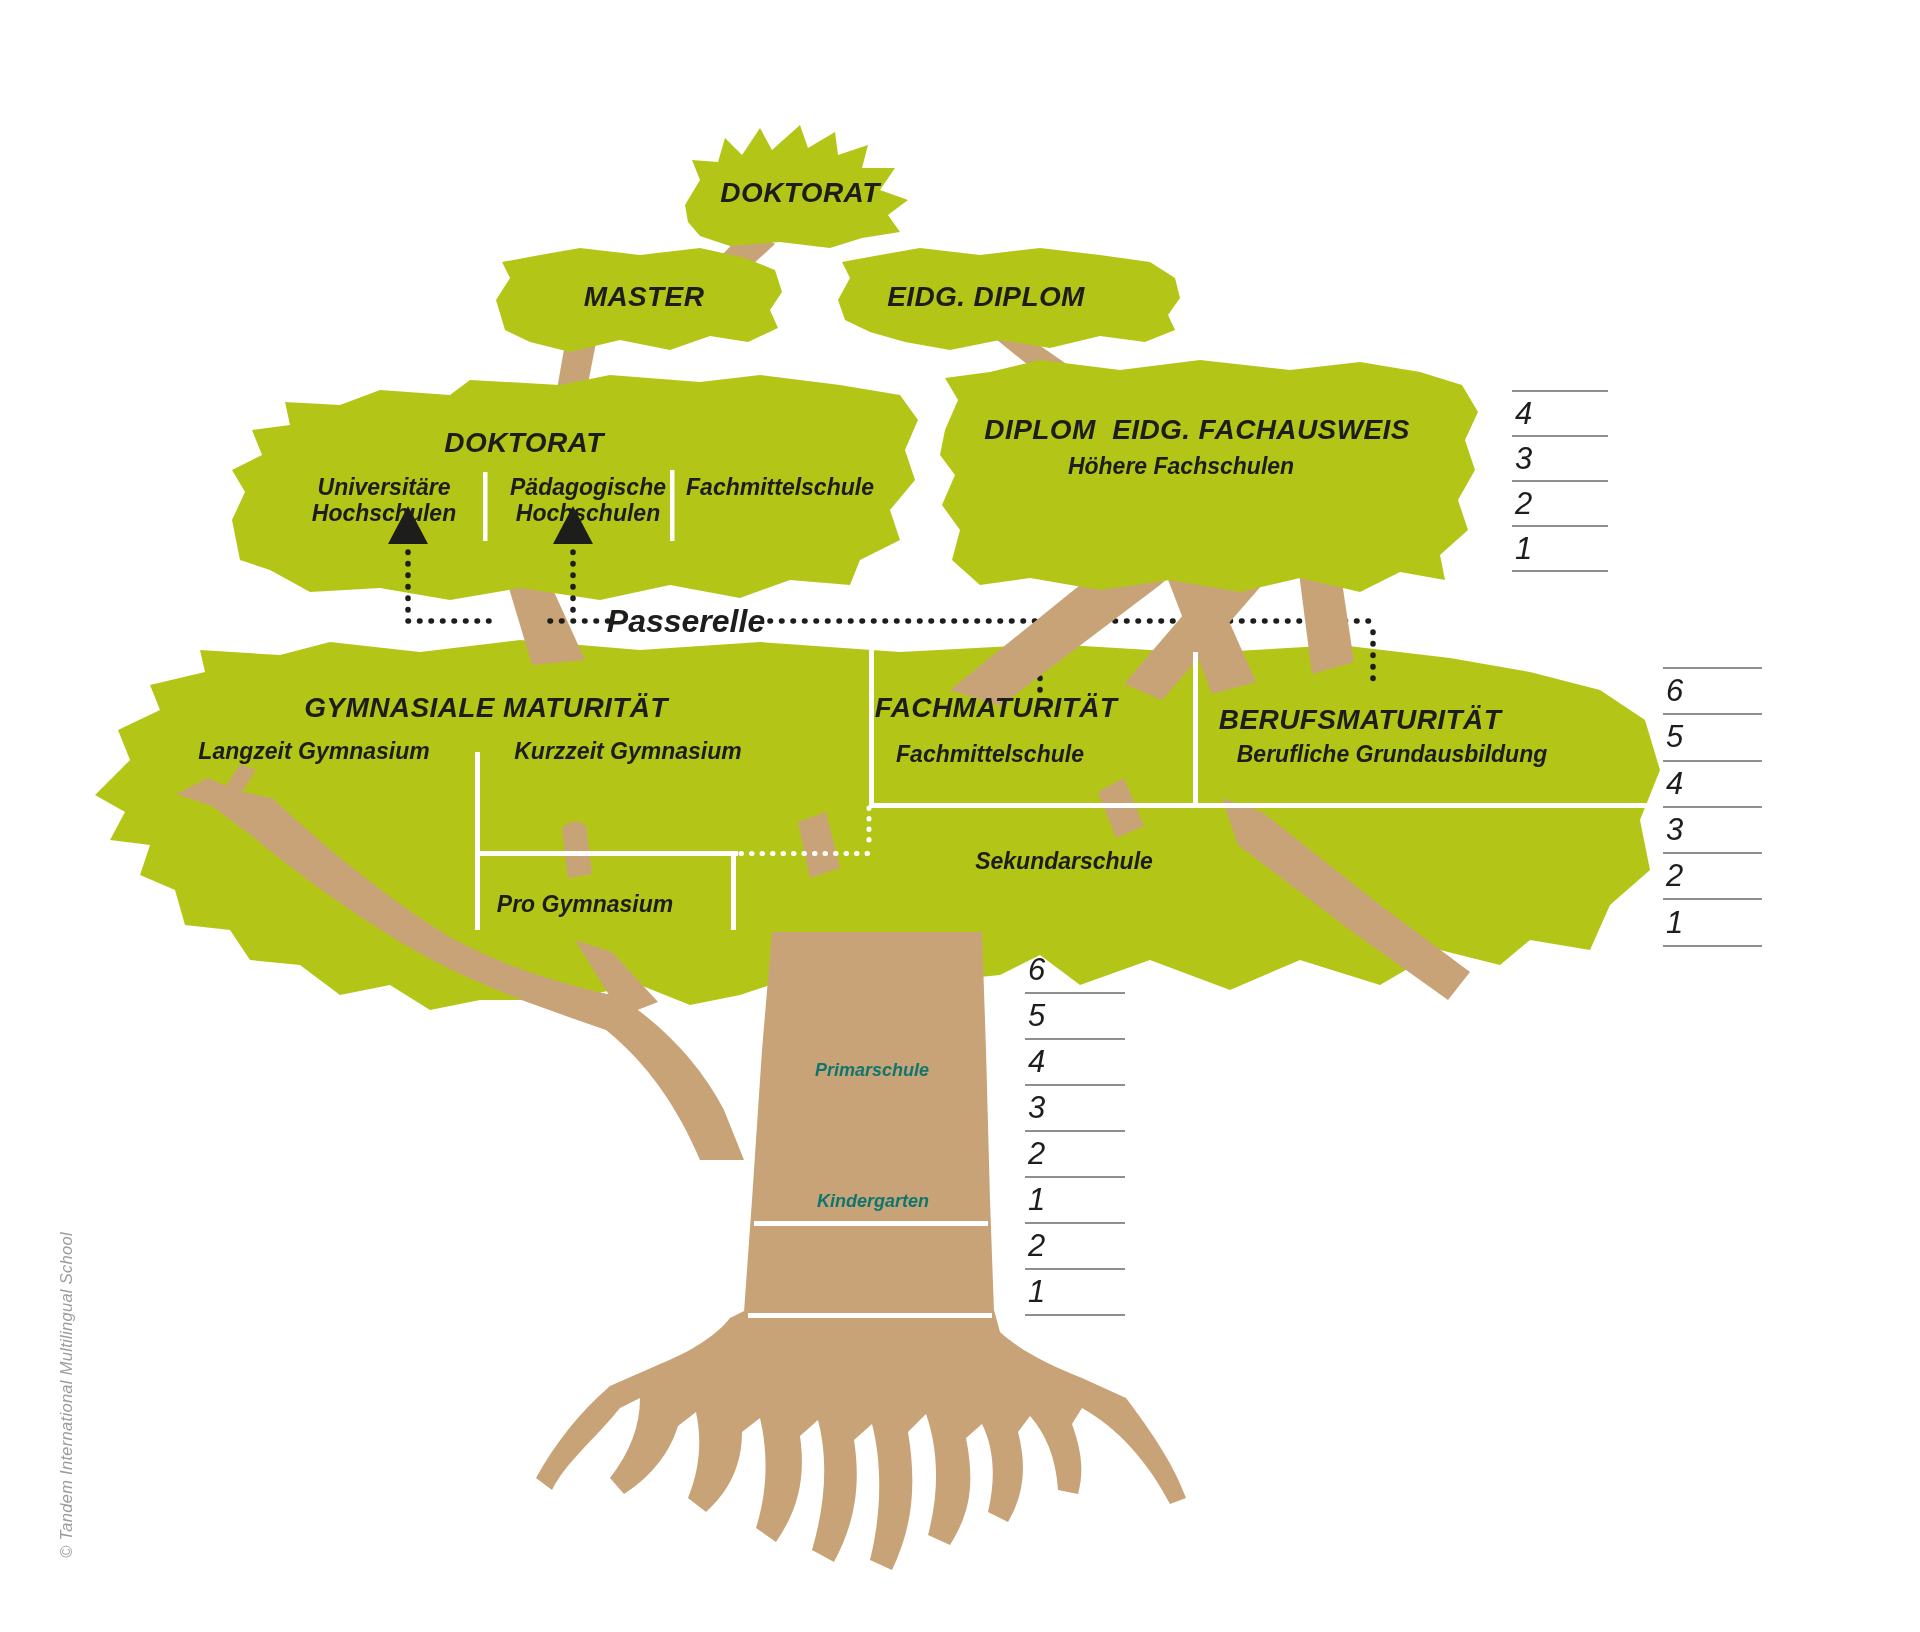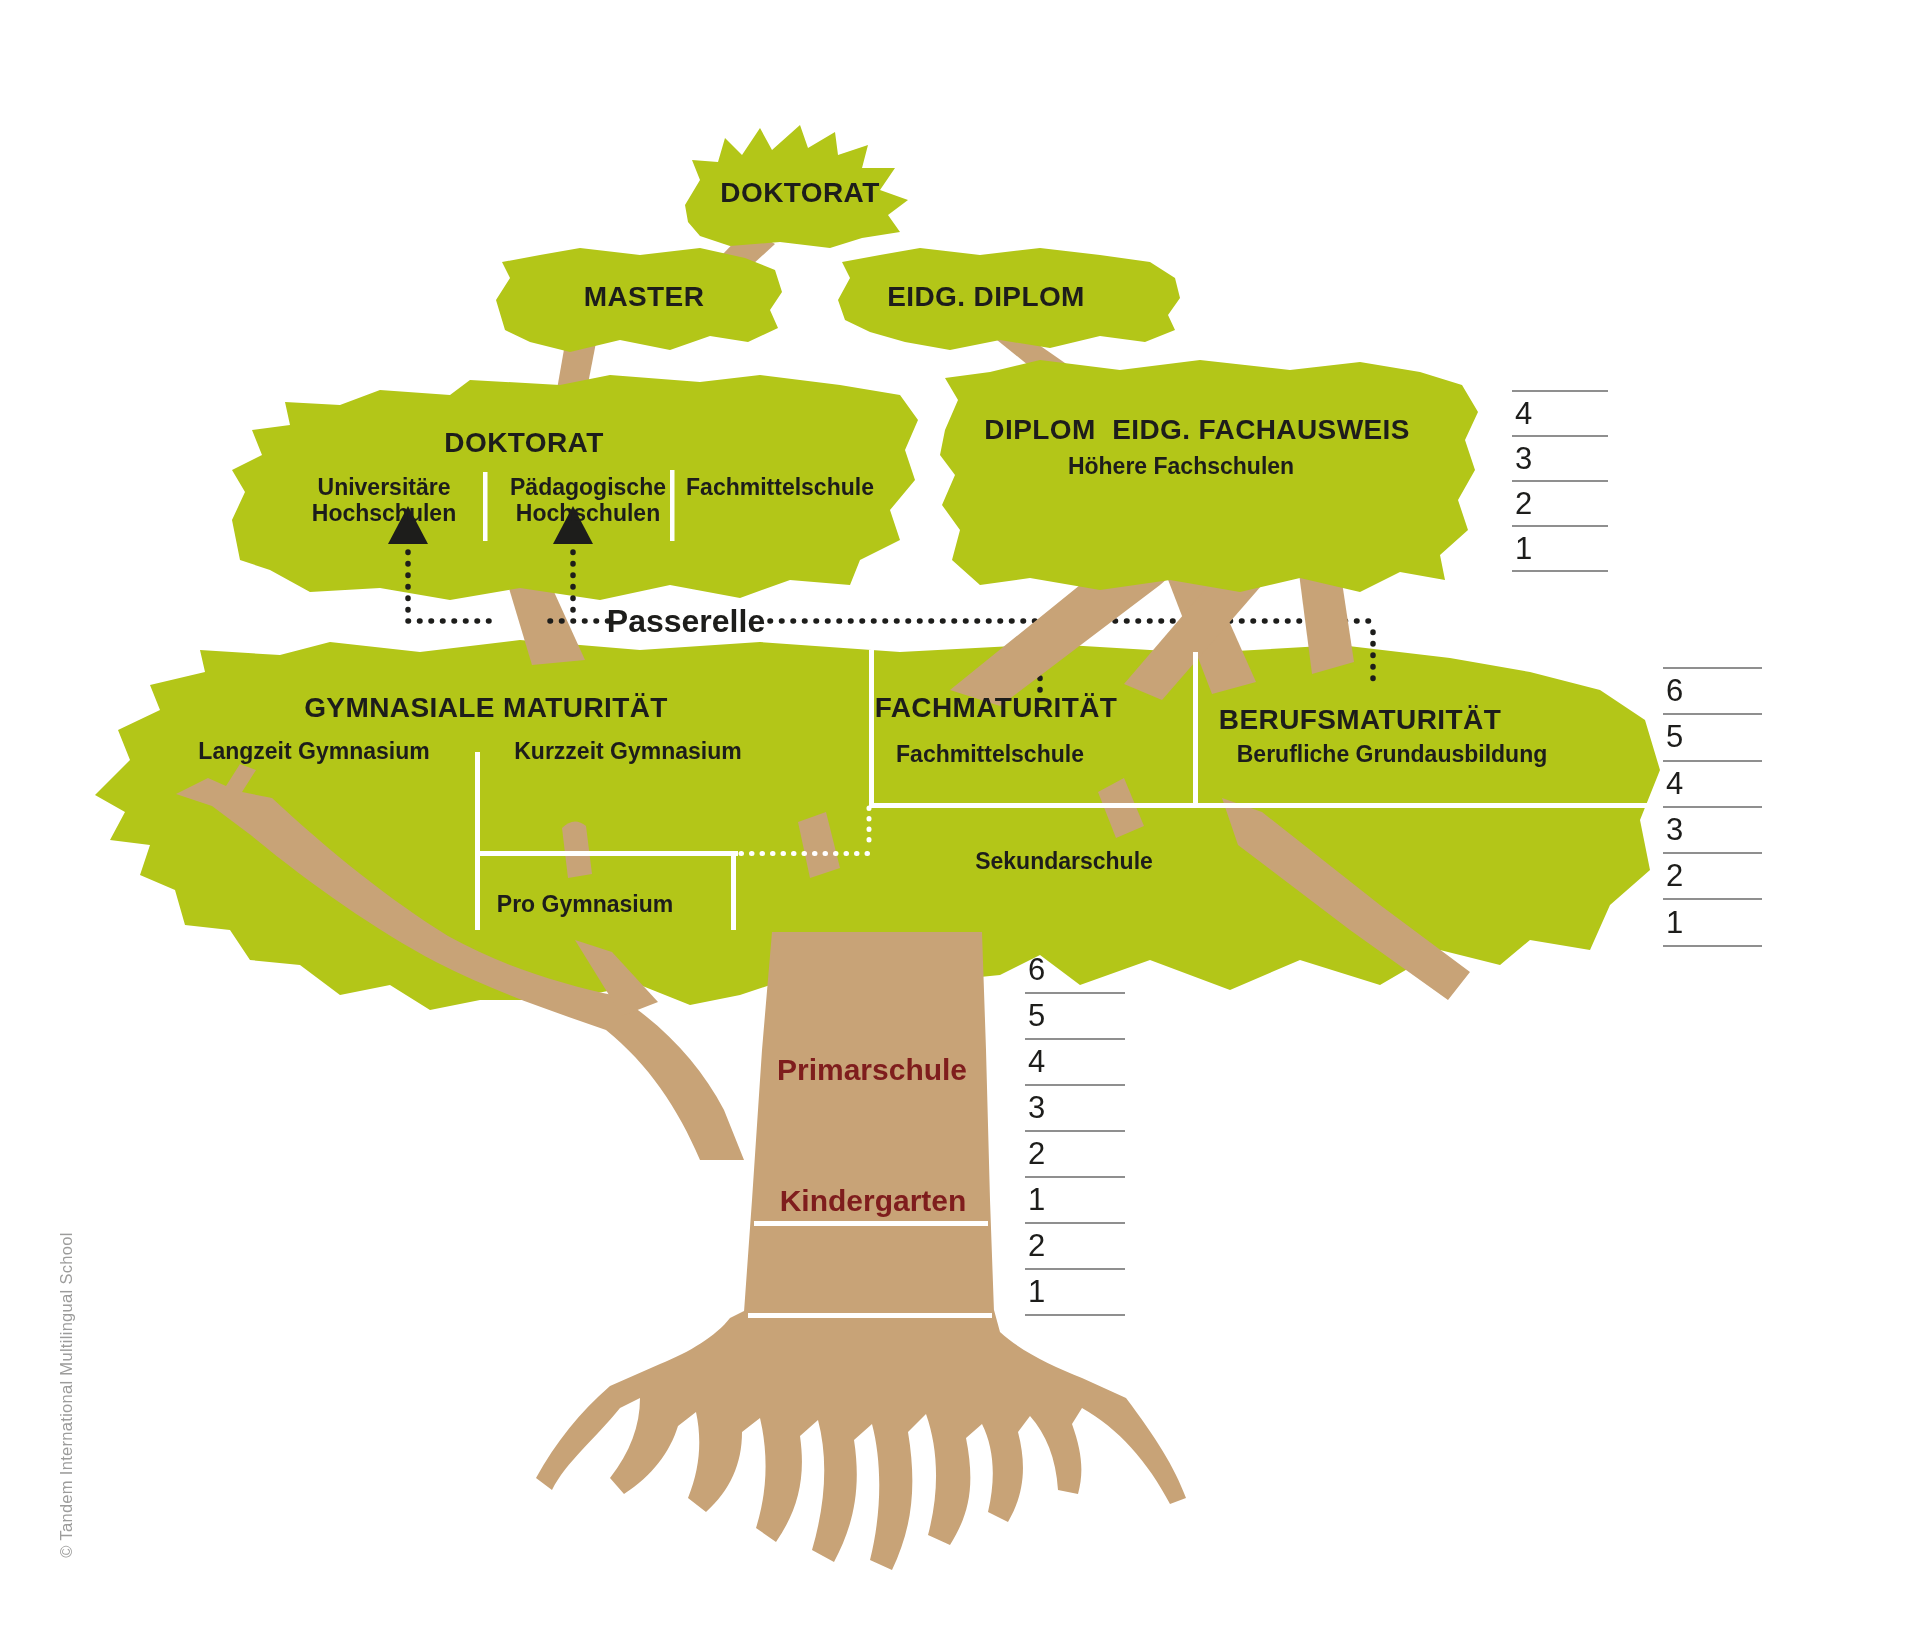--- a/index.html
+++ b/index.html
@@ -1,24 +1,24 @@
 <!DOCTYPE html>
 <html><head>
 <meta charset="utf-8">
 <style>
   html,body{margin:0;padding:0;background:#ffffff;}
   #stage{position:relative;width:1920px;height:1608px;background:#ffffff;overflow:hidden;
-         font-family:"Liberation Sans", sans-serif;}
+         font-family:"Liberation Sans", sans-serif;font-style:italic;}
   #tree-svg{position:absolute;left:0;top:0;}
   .lbl{position:absolute;transform:translate(-50%,-50%);font-weight:bold;color:#1d1d1b;
        text-align:center;white-space:nowrap;line-height:1.12;}
   .title{font-size:28px;letter-spacing:.4px;}
   .sub{font-size:23px;}
   .wrap2{white-space:normal;width:178px;}
-  .trunk-lbl{color:#7f1d1d;font-size:30px;}
+  .trunk-lbl{color:#0f766e;font-size:18px;}
   .scale{position:absolute;box-sizing:border-box;}
   .scale.topline{border-top:2px solid #8f8f8f;}
   .scale .row{box-sizing:border-box;border-bottom:2px solid #8f8f8f;
               font-size:31px;color:#1d1d1b;padding-left:3px;
               display:flex;align-items:center;font-weight:400;}
   .t-row{height:45px;}
   .m-row{height:46.3px;}
   .p-row{height:46px;}
   #copyright{position:absolute;left:66px;top:1395px;transform:translate(-50%,-50%) rotate(-90deg);
              white-space:nowrap;color:#9c9c9b;font-size:16.5px;letter-spacing:.3px;}

